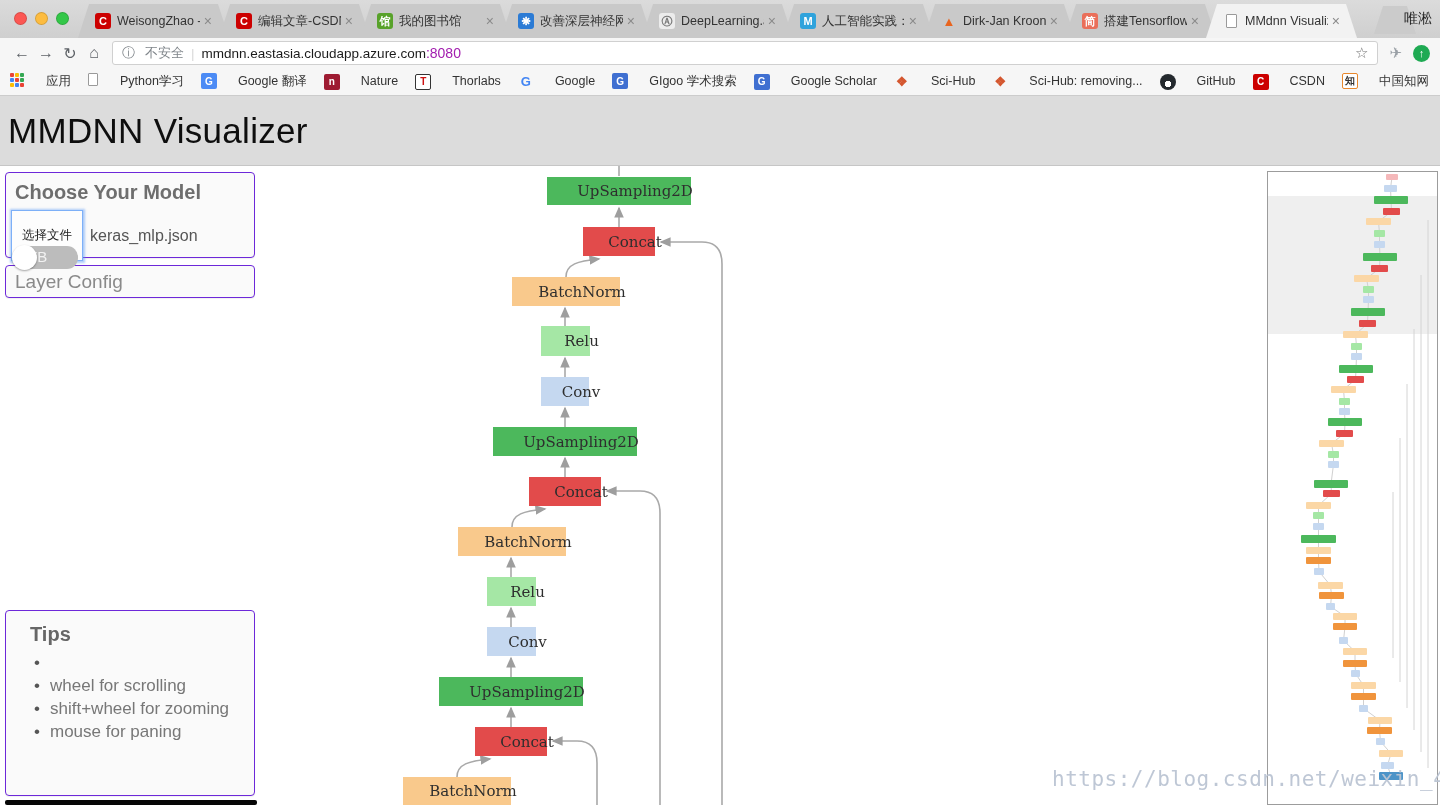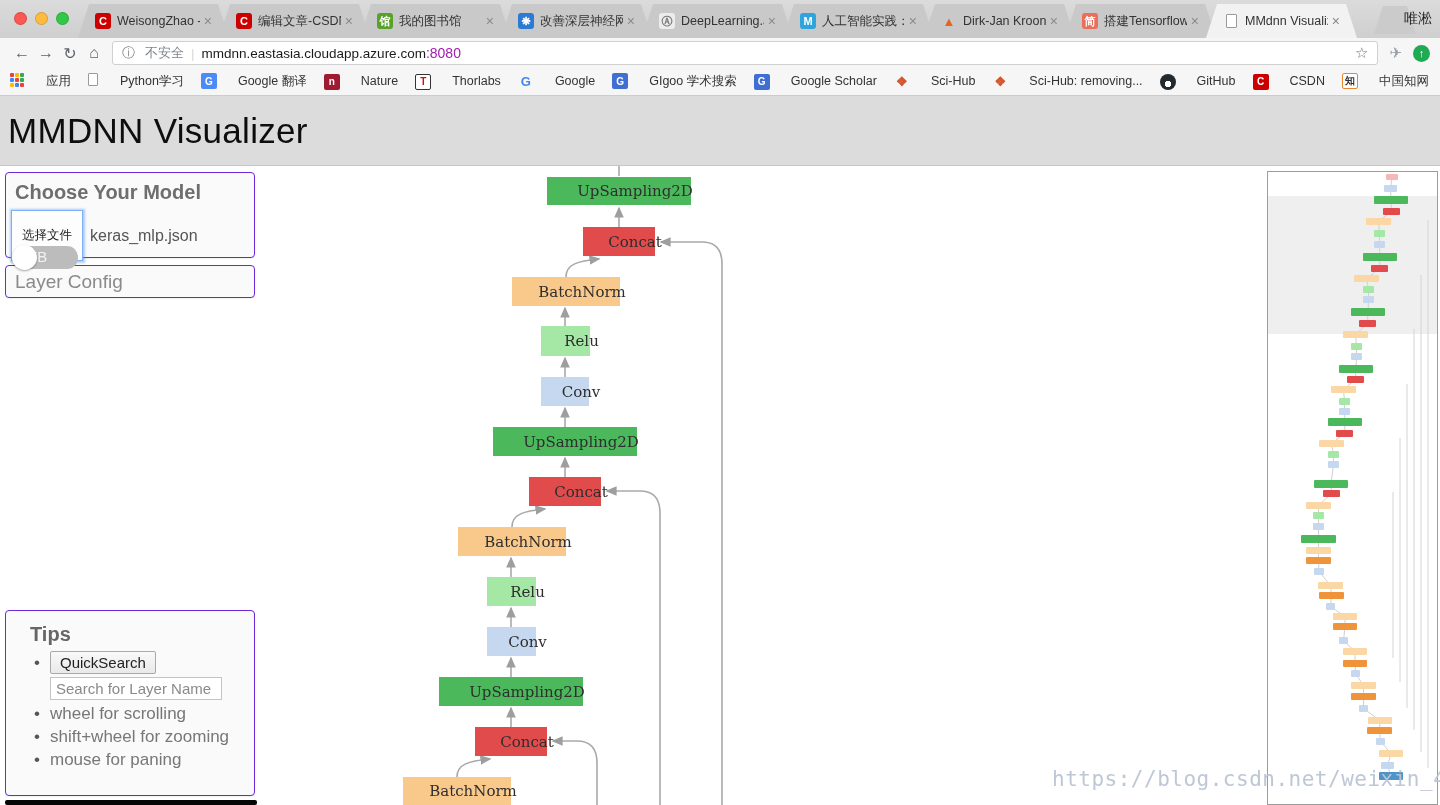--- a/index.html
+++ b/index.html
@@ -335,24 +335,20 @@
 
   <div class="panel layer-panel">
     <div class="layer-heading">Layer Config</div>
   </div>
 
   <div class="panel tips-panel">
     <div class="tips-heading">Tips</div>
     <div class="tips-list">
       <div class="tip-row">
         <span class="tip-dot">•</span>
-        <span class="tip-body">
-          <button class="qs-btn">QuickSearch</button>
-          <input class="qs-input" placeholder="Search for Layer Name" style="">
-        </span>
       </div>
       <div id="tip-bullets">
           <div class="tip-row">
             <span class="tip-dot">•</span>
             <span class="tip-body">wheel for scrolling</span>
           </div>
           <div class="tip-row">
             <span class="tip-dot">•</span>
             <span class="tip-body">shift+wheel for zooming</span>
           </div>

